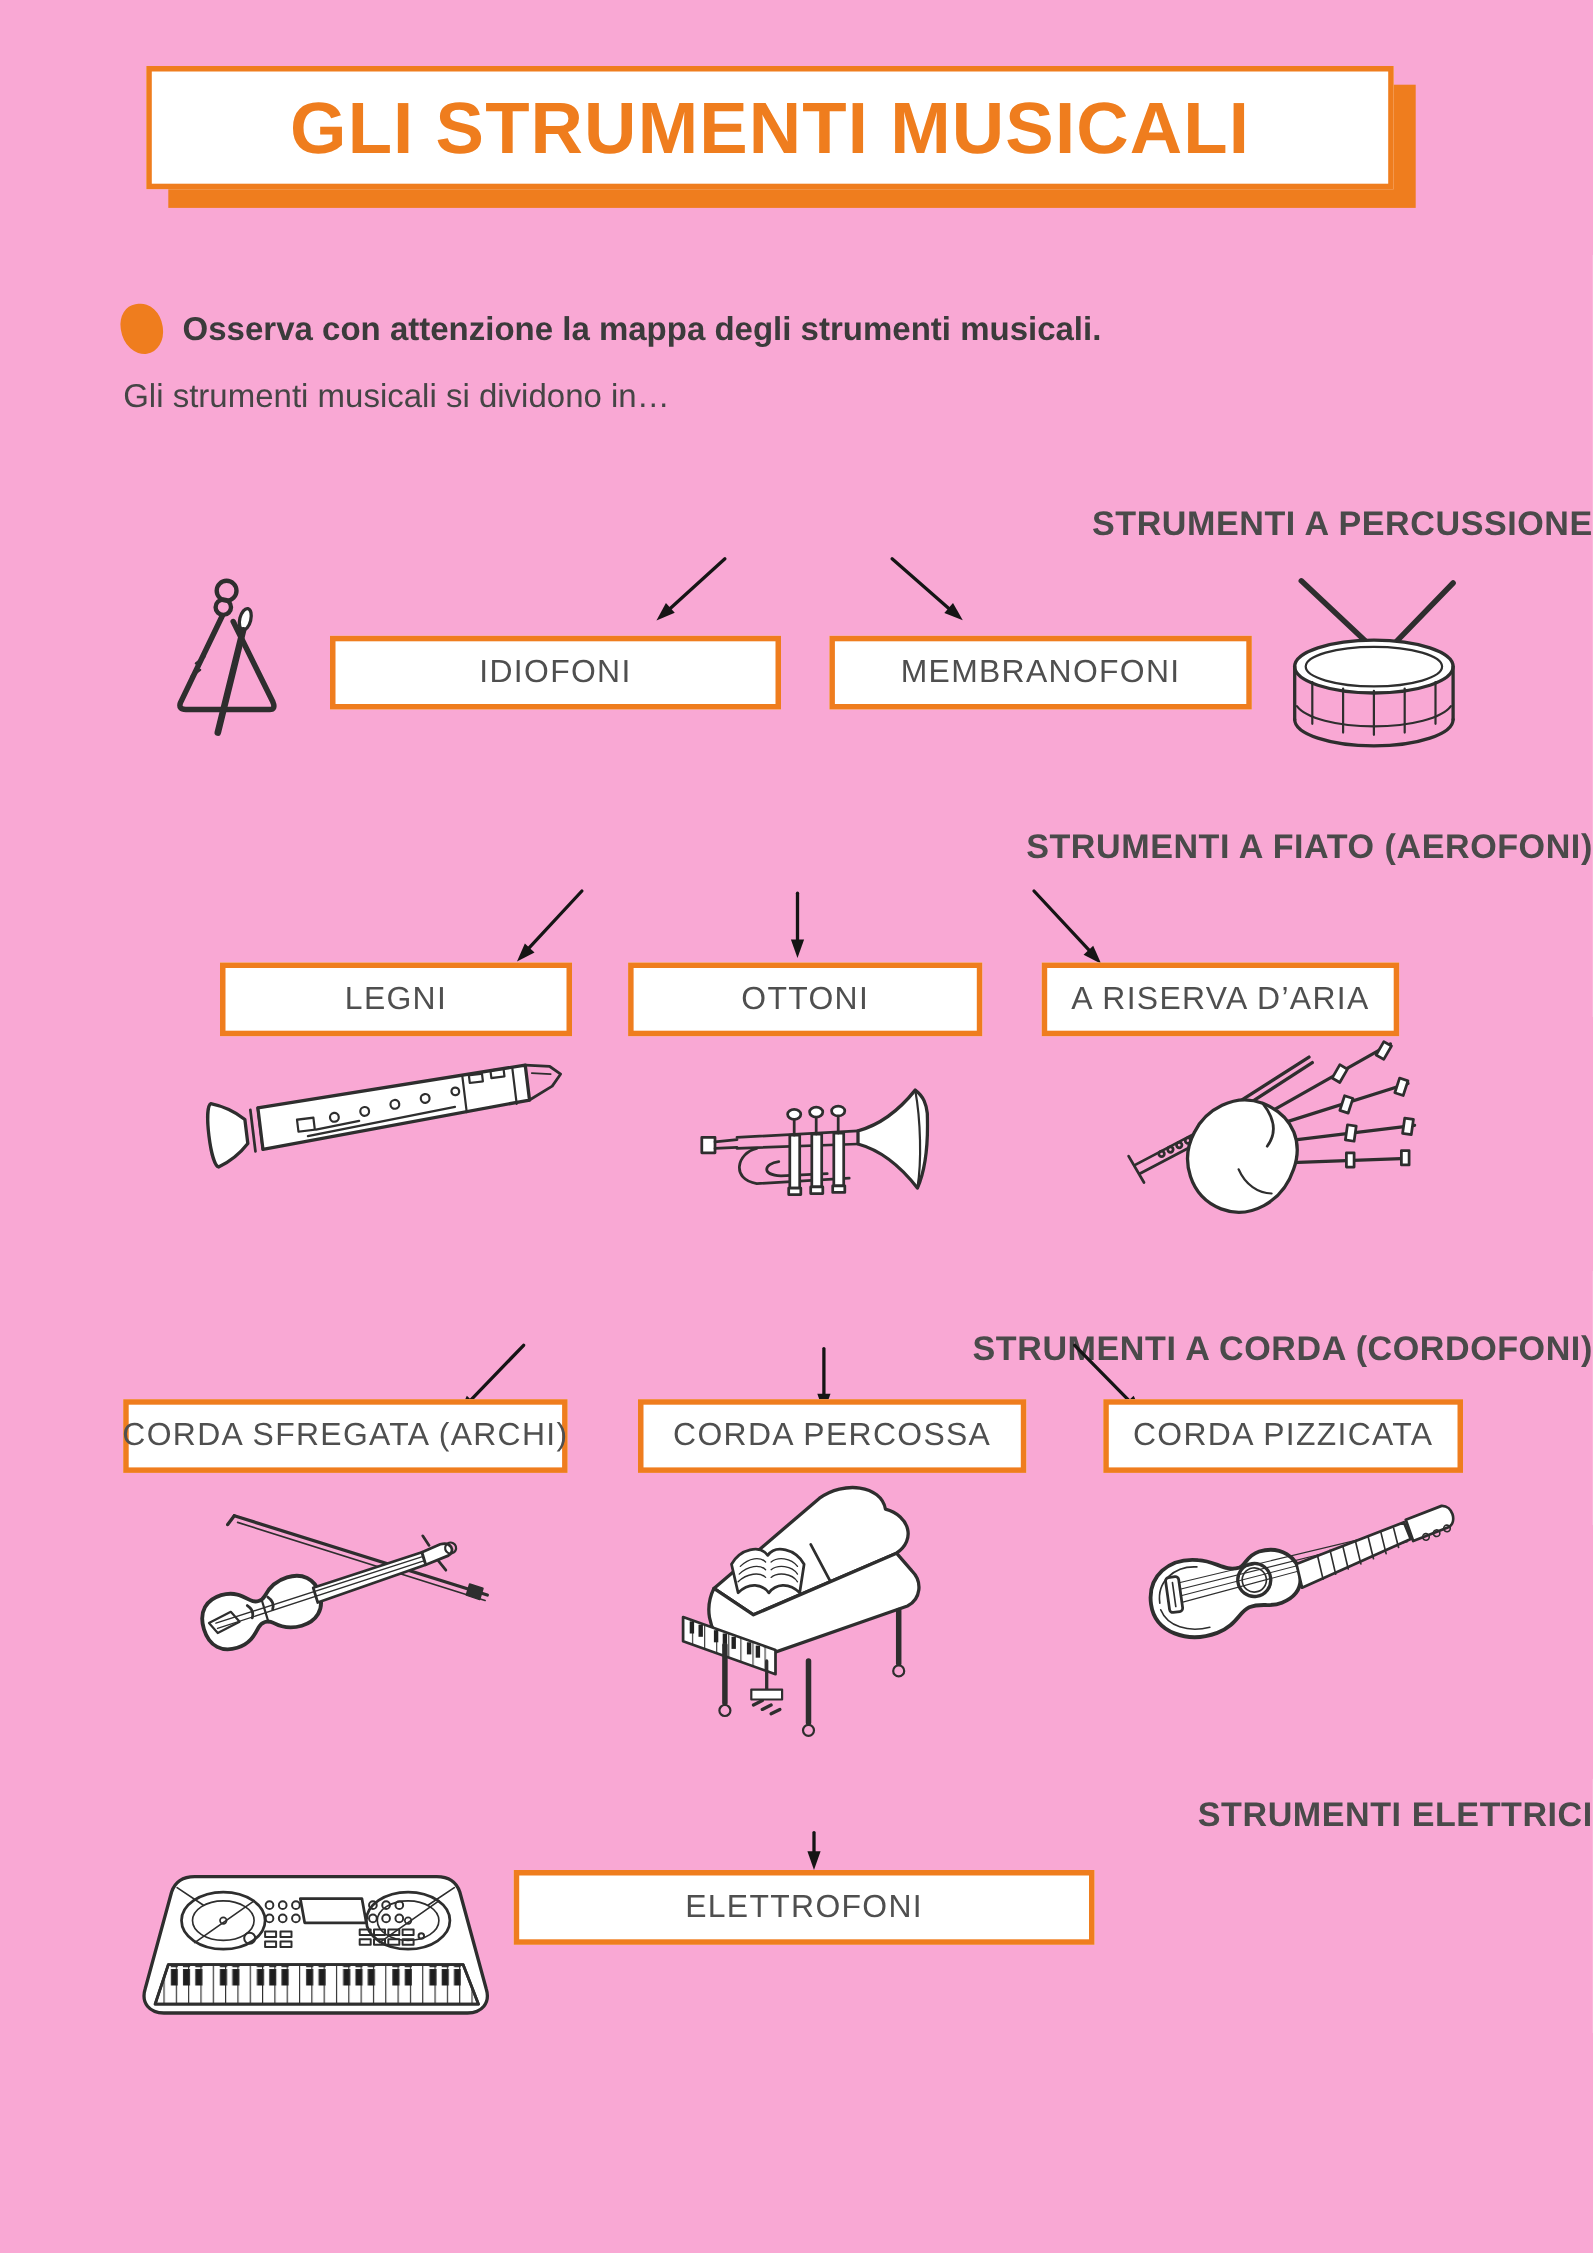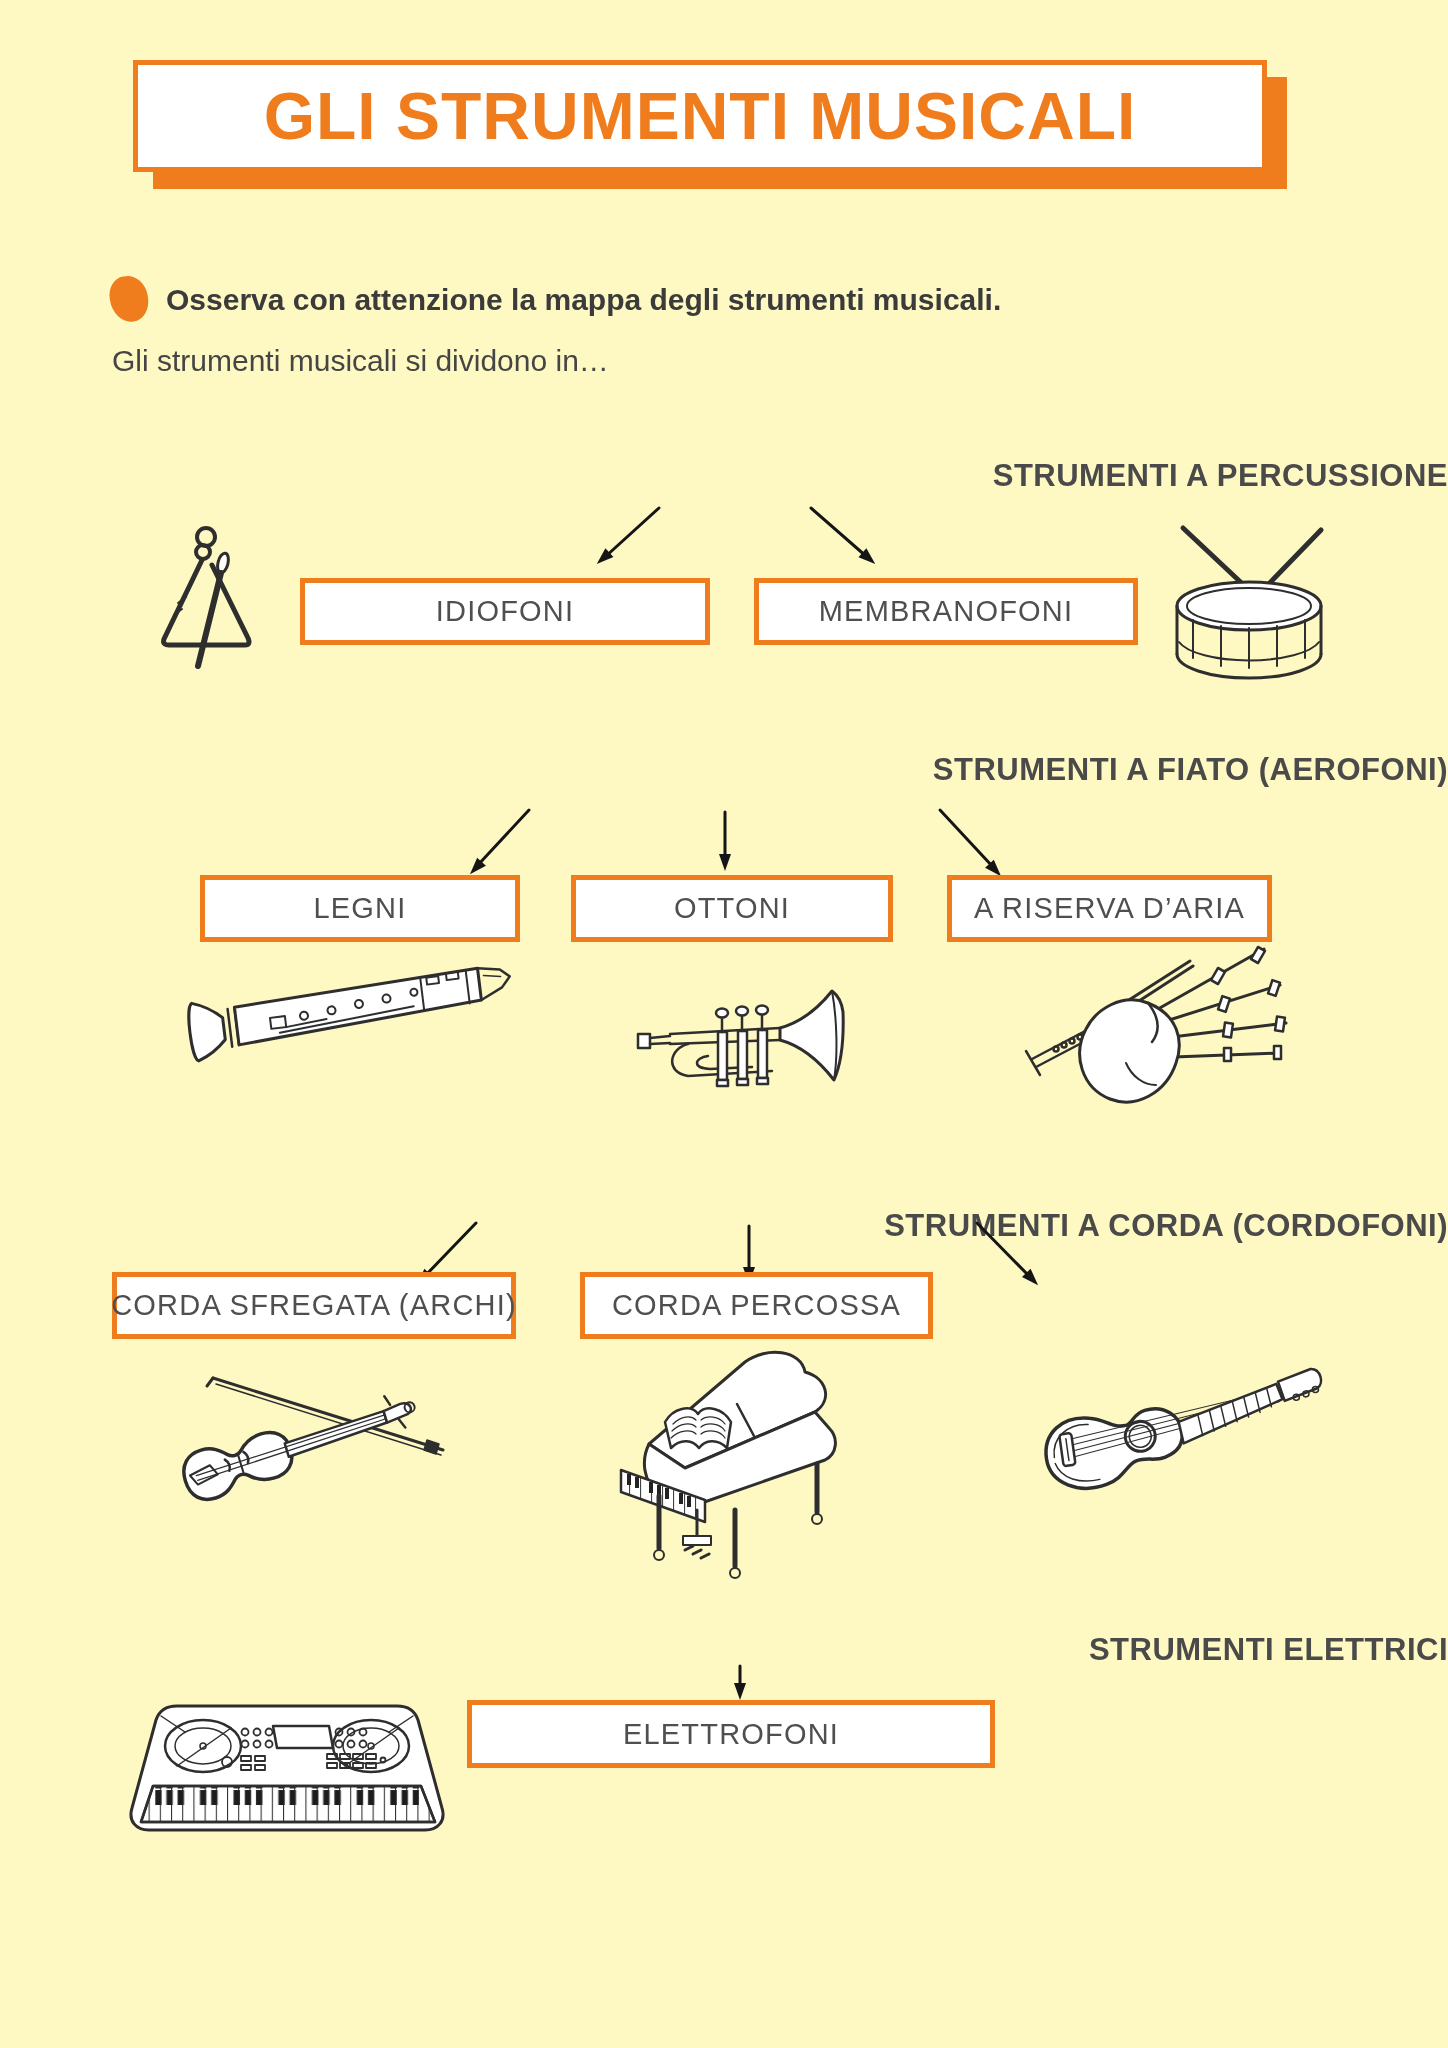--- a/index.html
+++ b/index.html
@@ -4,21 +4,21 @@
 <style>
   :root{
     --accent:#EF7D1E;
     --ink:#2e2e2e;
     --heading:#4a4a4a;
     --label:#4f4f4f;
   }
   *{margin:0;padding:0;box-sizing:border-box;}
   body{background:#fff;}
   .page{
-    position:relative;width:1448px;height:2048px;background:#fef9c3;overflow:hidden;
+    position:relative;width:1448px;height:2048px;background:#f9a8d4;overflow:hidden;
     font-family:"Liberation Sans", sans-serif;
   }
   .title-box{
     position:absolute;left:133px;top:60px;width:1134px;height:112px;
     background:#fff;border:5px solid var(--accent);
     box-shadow:20px 17px 0 0 var(--accent);
     display:flex;align-items:center;justify-content:center;
   }
   .title-box span{
     color:var(--accent);font-size:66px;font-weight:800;letter-spacing:1px;white-space:nowrap;
@@ -127,20 +127,21 @@
     </g>
   </svg>
 
   <div class="obox" style="left:300px;top:578px;width:410px;height:67px">IDIOFONI</div>
   <div class="obox" style="left:754px;top:578px;width:384px;height:67px">MEMBRANOFONI</div>
   <div class="obox" style="left:200px;top:875px;width:320px;height:67px">LEGNI</div>
   <div class="obox" style="left:571px;top:875px;width:322px;height:67px">OTTONI</div>
   <div class="obox" style="left:947px;top:875px;width:325px;height:67px">A RISERVA D’ARIA</div>
   <div class="obox" style="left:112px;top:1272px;width:404px;height:67px">CORDA SFREGATA (ARCHI)</div>
   <div class="obox" style="left:580px;top:1272px;width:353px;height:67px">CORDA PERCOSSA</div>
+  <div class="obox" style="left:1003px;top:1272px;width:327px;height:67px">CORDA PIZZICATA</div>
   <div class="obox" style="left:467px;top:1700px;width:528px;height:68px">ELETTROFONI</div>
 
   <div class="inst" style="left:148px;top:523px;width:118px;height:152px">
     <svg viewBox="0 0 118 152" fill="none" stroke="#2e2e2e" stroke-linecap="round" stroke-linejoin="round">
       <circle cx="58" cy="14" r="9" stroke-width="4"></circle>
       <circle cx="55" cy="29" r="7" stroke-width="4"></circle>
       <path d="M54 37 L16 116 Q14 122 21 122 L97 122 Q103 122 100 115 L64 42" stroke-width="5"></path>
       <line x1="30" y1="80" x2="38" y2="74" stroke-width="2"></line>
       <line x1="26" y1="92" x2="34" y2="86" stroke-width="2"></line>
       <ellipse cx="75" cy="40" rx="5" ry="10" transform="rotate(14 75 40)" fill="#fff" stroke-width="3"></ellipse>

